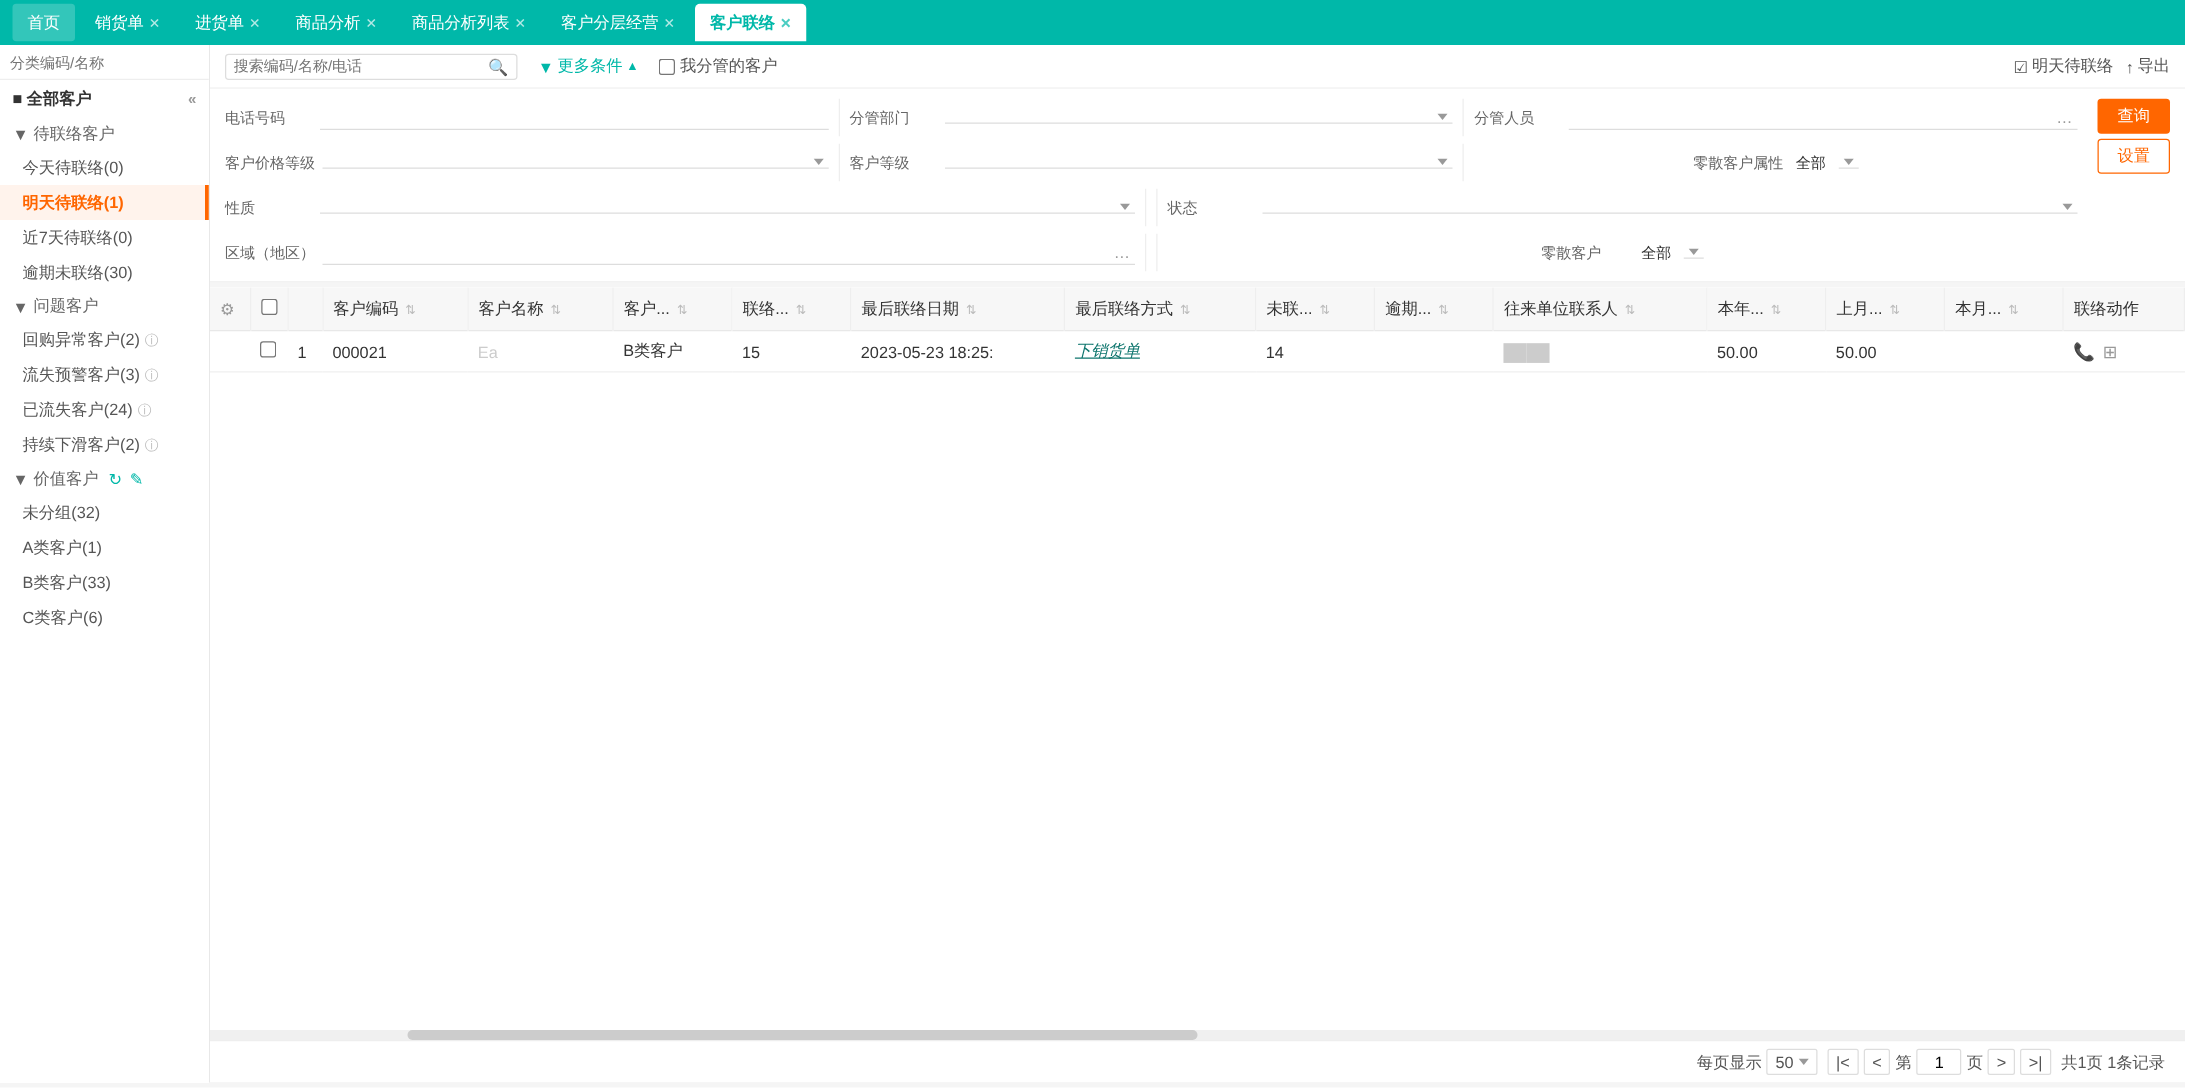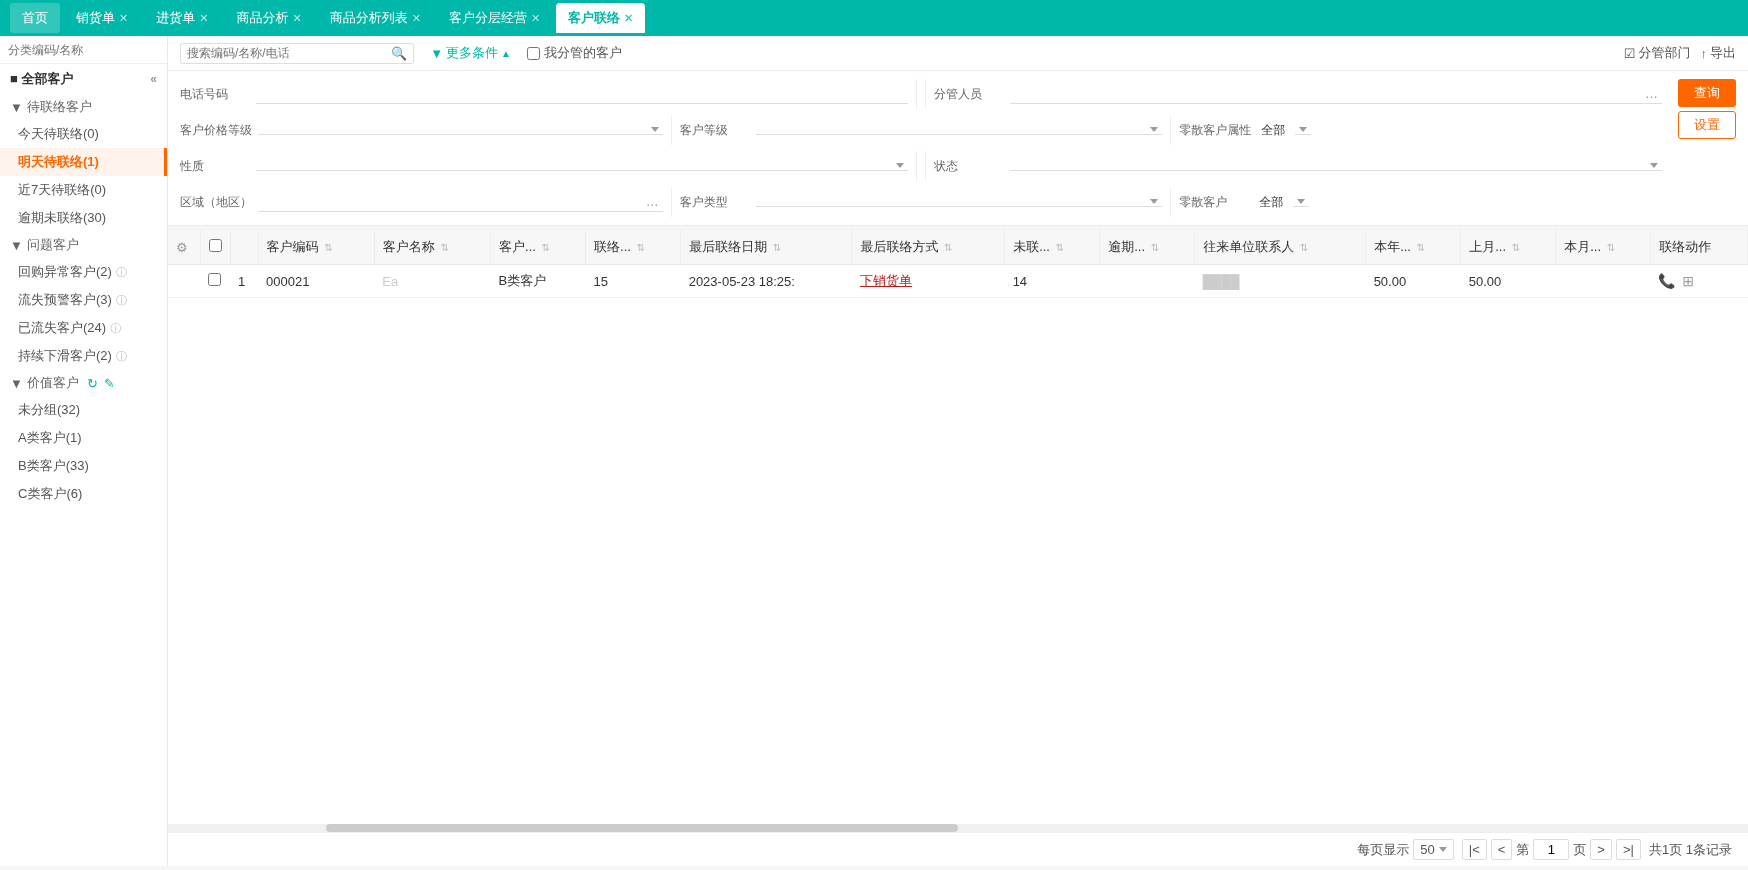--- a/index.html
+++ b/index.html
@@ -166,20 +166,21 @@
       margin-bottom: 6px;
       gap: 8px;
     }
     .filter-row:last-child { margin-bottom: 0; }
     .filter-field {
       display: flex;
       align-items: center;
       flex: 1;
       min-width: 0;
       gap: 6px;
+      justify-content: center;
     }
     .filter-label {
       color: #666;
       white-space: nowrap;
       font-size: 12px;
       min-width: 70px;
     }
     .filter-input {
       flex: 1;
       border: none;
@@ -262,21 +263,21 @@
       margin-left: 2px;
     }
     tbody tr {
       border-bottom: 1px solid #f0f0f0;
     }
     tbody td {
       padding: 7px 8px;
       color: #333;
       white-space: nowrap;
     }
-    .link-text { color: #b91c1c; cursor: pointer; text-decoration: underline; }
+    .link-text { color: #0f766e; cursor: pointer; text-decoration: underline; font-style: italic; }
     .masked { color: #ccc; }
     .action-icons { display: flex; gap: 6px; align-items: center; }
     .action-icon { color: #999; cursor: pointer; font-size: 14px; }
 
     
     .table-footer {
       background: #fff;
       border-top: 1px solid #eee;
       padding: 6px 16px;
       display: flex;
@@ -457,39 +458,45 @@
         <span>更多条件</span>
         <span style="font-size:10px;">▲</span>
       </div>
       <div class="my-customers">
         <input type="checkbox" style="">
         <span>我分管的客户</span>
       </div>
       <div class="toolbar-right">
         <div class="toolbar-btn">
           <span>☑</span>
-          <span>分管部门</span>
+          <span>明天待联络</span>
         </div>
         <div class="toolbar-btn">
           <span>↑</span>
           <span>导出</span>
         </div>
       </div>
     </div>
 
     <div class="filter-panel">
       <div style="display:flex; gap:8px;">
         <div style="flex:1;">
 
           <div class="filter-row">
             <div class="filter-field">
               <span class="filter-label">电话号码</span>
               <input class="filter-input" type="text" style="flex: 1 1 0%;">
             </div>
             <div class="filter-separator"></div>
+            <div class="filter-field">
+              <span class="filter-label">分管部门</span>
+              <div class="filter-select">
+                <span class="triangle-down"></span>
+              </div>
+            </div>
             <div class="filter-separator"></div>
             <div class="filter-field">
               <span class="filter-label">分管人员</span>
               <div class="filter-select">
                 <span style="color:#999;font-size:13px;">…</span>
               </div>
             </div>
           </div>
 
           <div class="filter-row">
@@ -534,26 +541,20 @@
           </div>
 
           <div class="filter-row">
             <div class="filter-field">
               <span class="filter-label">区域（地区）</span>
               <div class="filter-select">
                 <span style="color:#999;font-size:13px;">…</span>
               </div>
             </div>
             <div class="filter-separator"></div>
-            <div class="filter-field">
-              <span class="filter-label">客户类型</span>
-              <div class="filter-select">
-                <span class="triangle-down"></span>
-              </div>
-            </div>
             <div class="filter-separator"></div>
             <div class="filter-field">
               <span class="filter-label">零散客户</span>
               <span style="font-size:12px;color:#333;padding:0 4px;">全部</span>
               <div class="filter-select" style="flex:none;">
                 <span class="triangle-down"></span>
               </div>
             </div>
           </div>
         </div>

